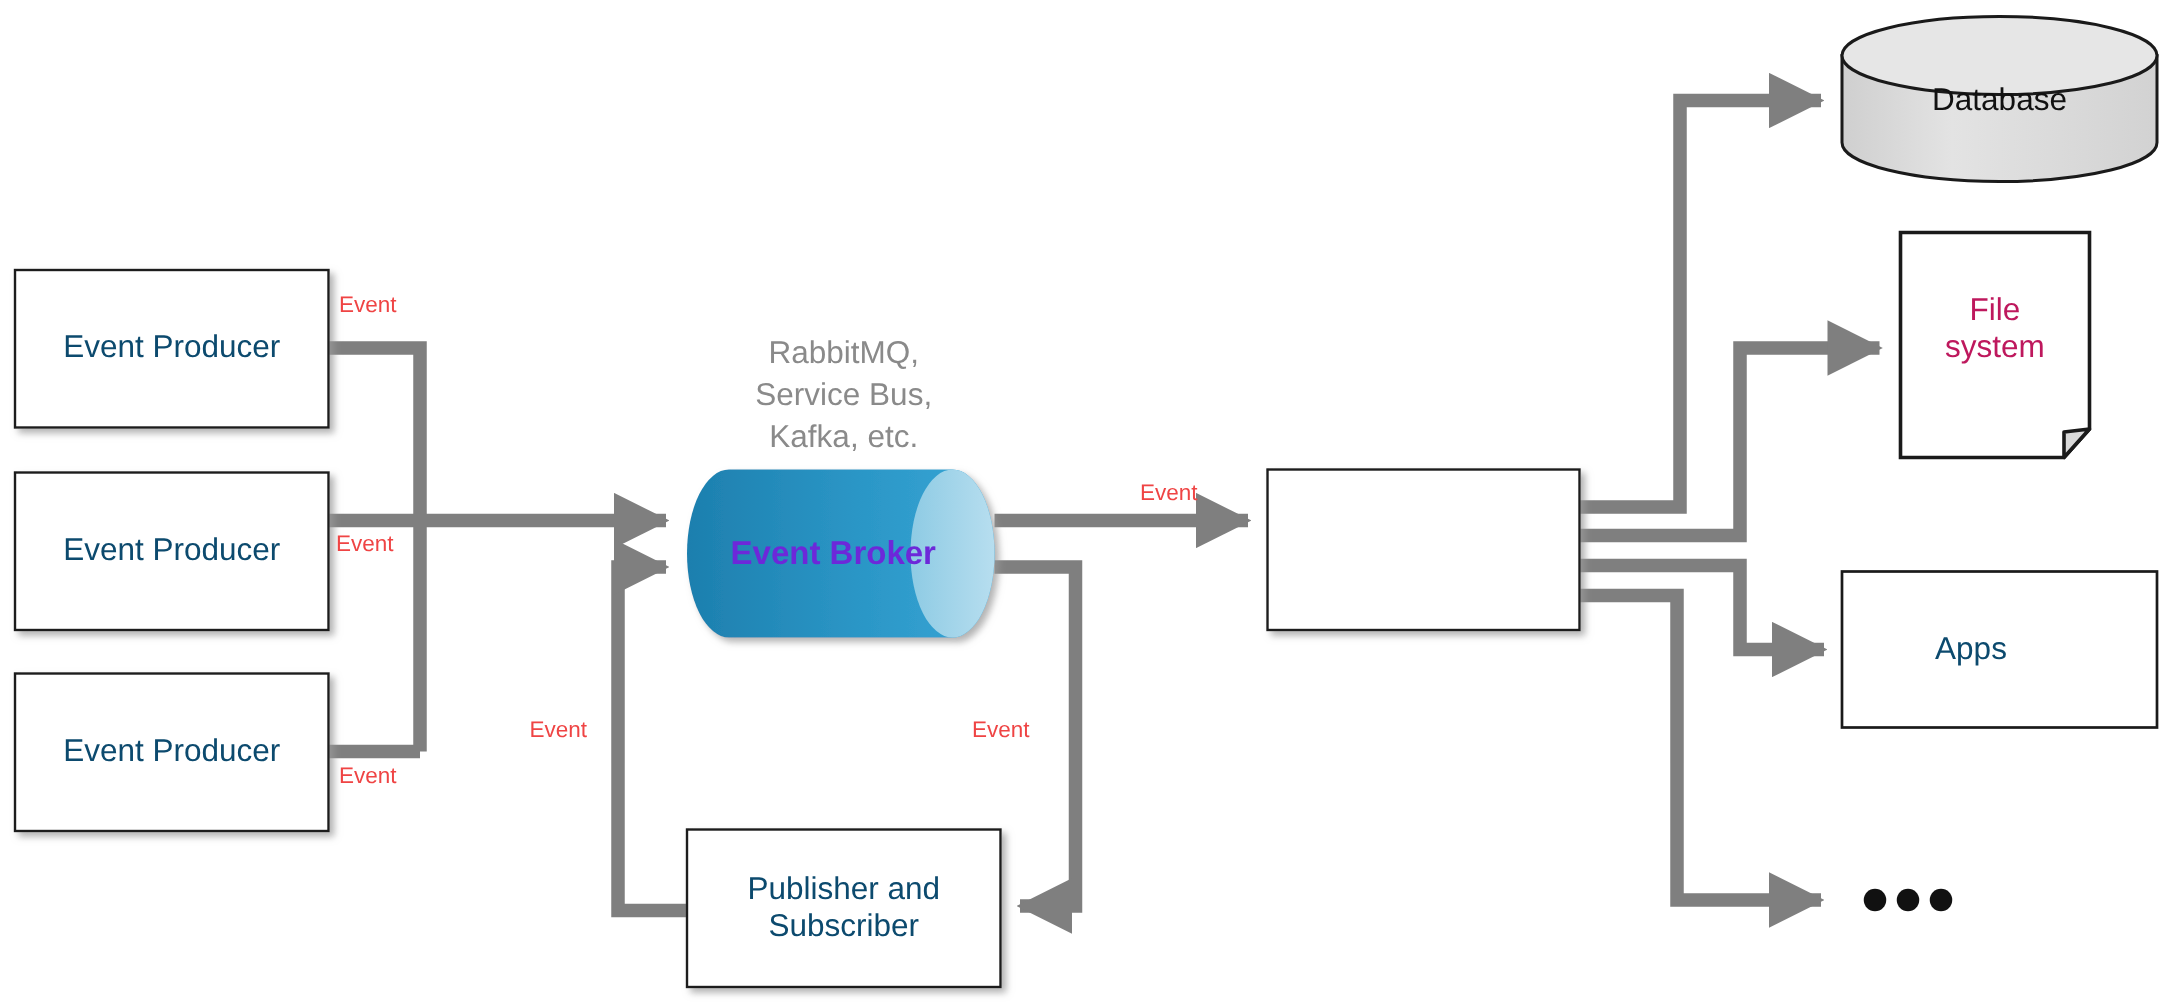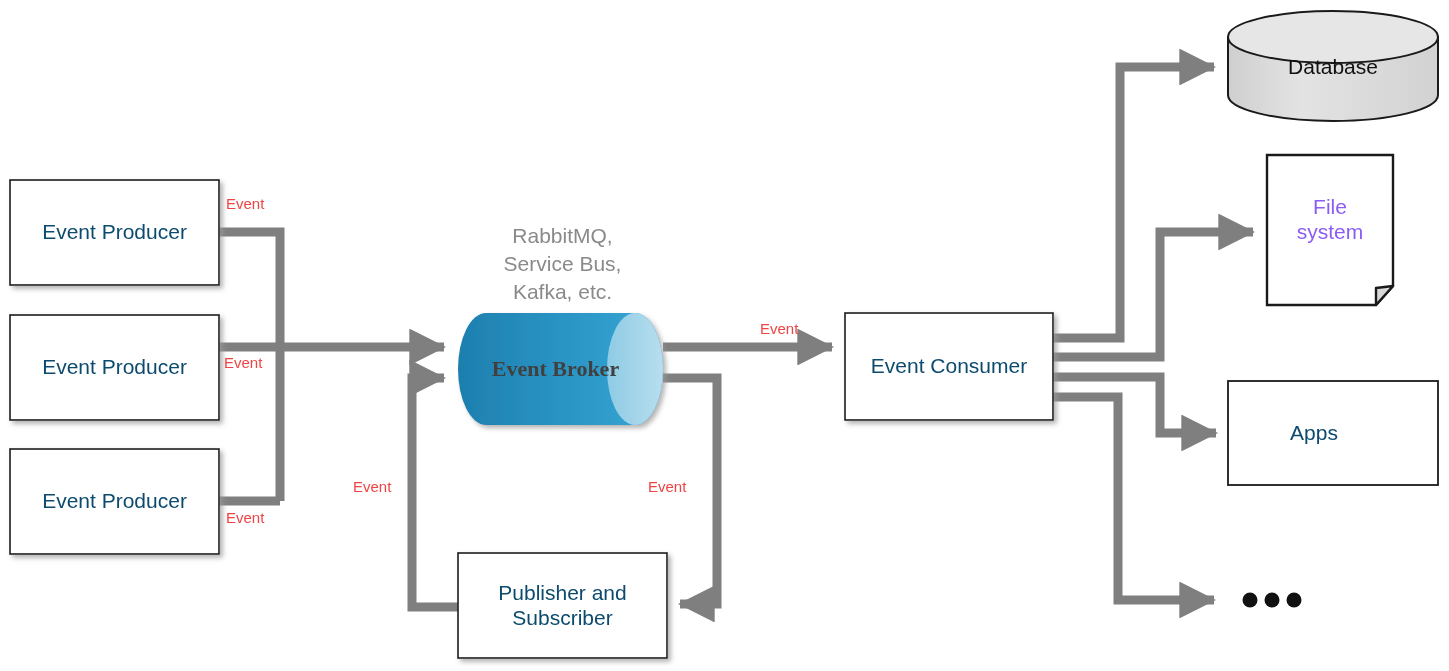--- a/index.html
+++ b/index.html
@@ -8,25 +8,25 @@
     font-family:"Liberation Sans", sans-serif;
     color:#000;
   }
   #stage{position:relative;width:1449px;height:671px;}
   svg.layer{position:absolute;left:0;top:0;width:1449px;height:671px;}
   .node-label{
     position:absolute;display:flex;align-items:center;justify-content:center;
     text-align:right;pointer-events:none;line-height:1.18;
   }
   .box-label{font-size:21px;color:#0c4a6e;}
-  .broker-label{font-size:22px;font-weight:bold;color:#404040;font-family:Liberation Serif, serif;}
+  .broker-label{font-size:22px;font-weight:bold;color:#6d28d9;}
   .tech-label{font-size:21px;color:#8a8a8a;line-height:1.32;}
   .edge-label{font-size:15px;color:#ef4444;}
   .cyl-label{font-size:21px;color:#111;}
-  .doc-label{font-size:21px;color:#8b5cf6;}
+  .doc-label{font-size:21px;color:#be185d;}
 </style>
 </head>
 <body>
 
 <div id="stage">
 
   <svg class="layer" viewBox="0 0 1449 671">
     <defs>
       <linearGradient id="brokerGrad" x1="0" y1="0" x2="1" y2="0">
         <stop offset="0%" stop-color="#1d7fae"></stop>
@@ -119,21 +119,20 @@
     <span>Kafka, etc.</span>
   </div>
 
   <div class="node-label broker-label" style="left:468px;top:313px;width:175px;height:112px;">Event Broker</div>
 
   <div class="node-label box-label" style="left:458px;top:553px;width:209px;height:105px;flex-direction:column;">
     <span>Publisher and</span>
     <span>Subscriber</span>
   </div>
 
-  <div class="node-label box-label" style="left:845px;top:313px;width:208px;height:107px;">Event Consumer</div>
 
   <div class="node-label cyl-label" style="left:1228px;top:45px;width:210px;height:45px;">Database</div>
 
   <div class="node-label doc-label" style="left:1267px;top:180px;width:126px;height:80px;flex-direction:column;">
     <span>File</span>
     <span>system</span>
   </div>
 
   <div class="node-label box-label" style="left:1228px;top:381px;width:172px;height:104px;">Apps</div>
 

